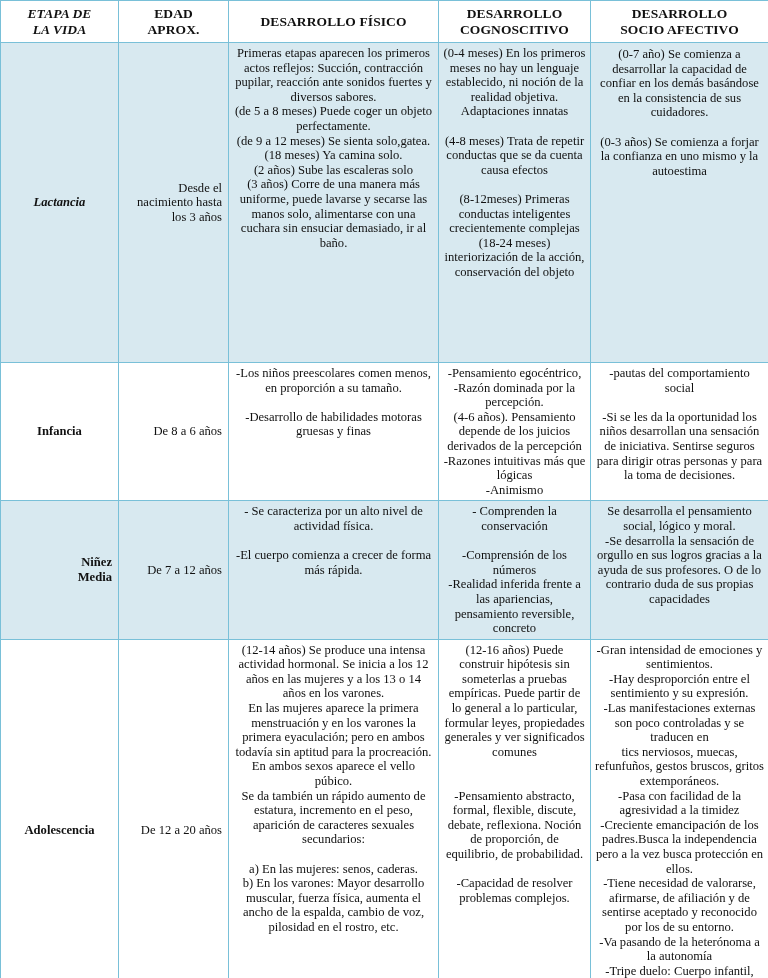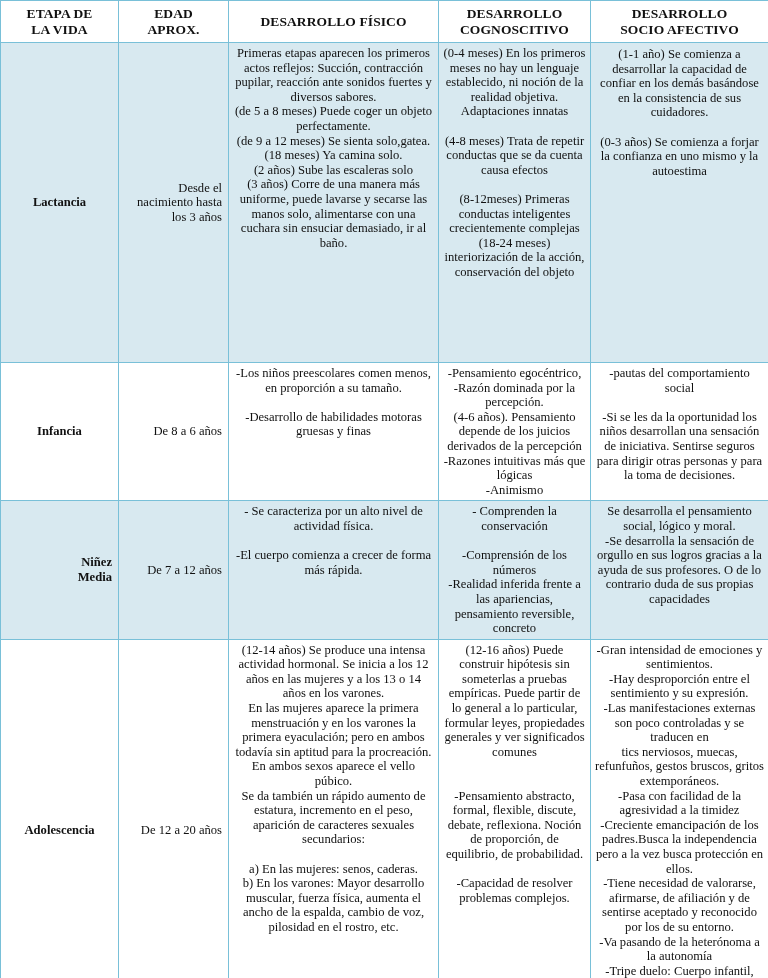--- a/index.html
+++ b/index.html
@@ -91,48 +91,48 @@
   <table class="dev-table">
     <colgroup>
       <col class="c-etapa">
         <col class="c-edad">
         <col class="c-fisico">
         <col class="c-cog">
         <col class="c-socio">
     </colgroup>
     <thead>
       <tr>
-        <th style="white-space: pre-line;">ETAPA DE
+        <th style="white-space: pre-line; font-style: italic;">ETAPA DE
 LA VIDA</th>
         <th style="white-space: pre-line;">EDAD
 APROX.</th>
         <th style="white-space: pre-line;">DESARROLLO FÍSICO</th>
         <th style="white-space: pre-line;">DESARROLLO
 COGNOSCITIVO</th>
         <th style="white-space: pre-line;">DESARROLLO
 SOCIO AFECTIVO</th>
       </tr>
     </thead>
     <tbody>
       <tr class="tinted r-lactancia">
-        <td class="etapa" style="white-space: pre-line;">Lactancia</td>
+        <td class="etapa" style="white-space: pre-line; font-style: italic;">Lactancia</td>
         <td class="edad">Desde el nacimiento hasta los 3 años</td>
         <td class="body-cell">Primeras etapas aparecen los primeros actos reflejos: Succión, contracción pupilar, reacción ante sonidos fuertes y diversos sabores.
 (de 5 a 8 meses) Puede coger un objeto perfectamente.
 (de 9 a 12 meses) Se sienta solo,gatea.
 (18 meses) Ya camina solo.
 (2 años) Sube las escaleras solo
 (3 años) Corre de una manera más uniforme, puede lavarse y secarse las manos solo, alimentarse con una cuchara sin ensuciar demasiado, ir al baño.</td>
         <td class="body-cell">(0-4 meses) En los primeros meses no hay un lenguaje establecido, ni noción de la realidad objetiva. Adaptaciones innatas
 
 (4-8 meses) Trata de repetir conductas que se da cuenta causa efectos
 
 (8-12meses) Primeras conductas inteligentes crecientemente complejas
 (18-24 meses) interiorización de la acción, conservación del objeto</td>
-        <td class="body-cell top-pad">(1-1 año) Se comienza a desarrollar la capacidad de confiar en los demás basándose en la consistencia de sus cuidadores.
+        <td class="body-cell top-pad">(0-7 año) Se comienza a desarrollar la capacidad de confiar en los demás basándose en la consistencia de sus cuidadores.
 
 (0-3 años) Se comienza a forjar la confianza en uno mismo y la autoestima</td>
       </tr>
       <tr class="plain r-infancia">
         <td class="etapa" style="white-space: pre-line;">Infancia</td>
         <td class="edad">De 8 a 6 años</td>
         <td class="body-cell">-Los niños preescolares comen menos, en proporción a su tamaño.
 
 -Desarrollo de habilidades motoras gruesas y finas</td>
         <td class="body-cell">-Pensamiento egocéntrico,

